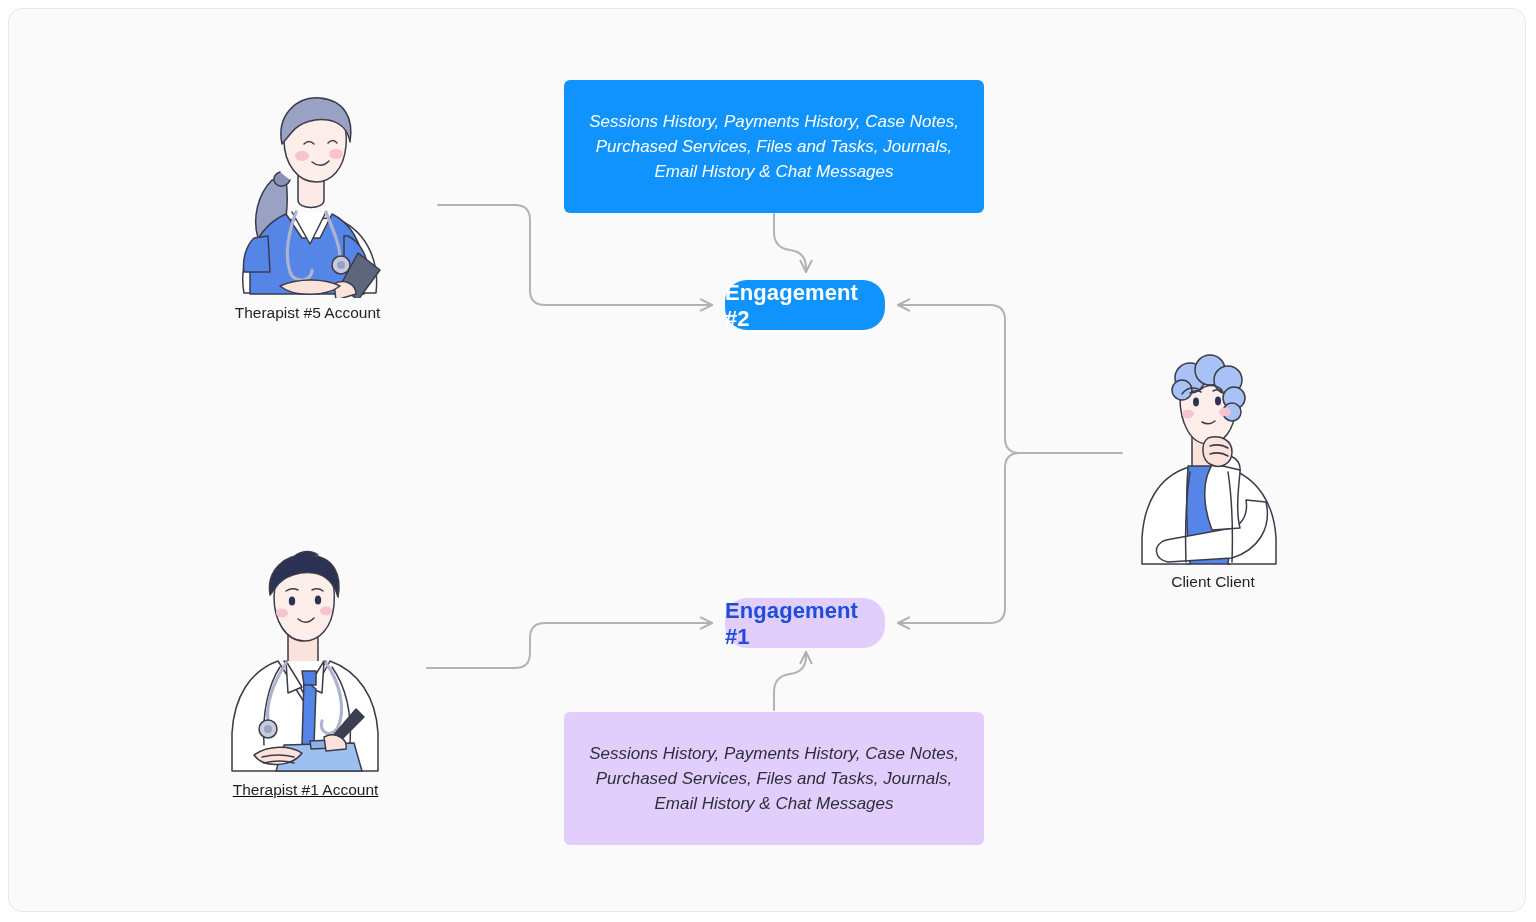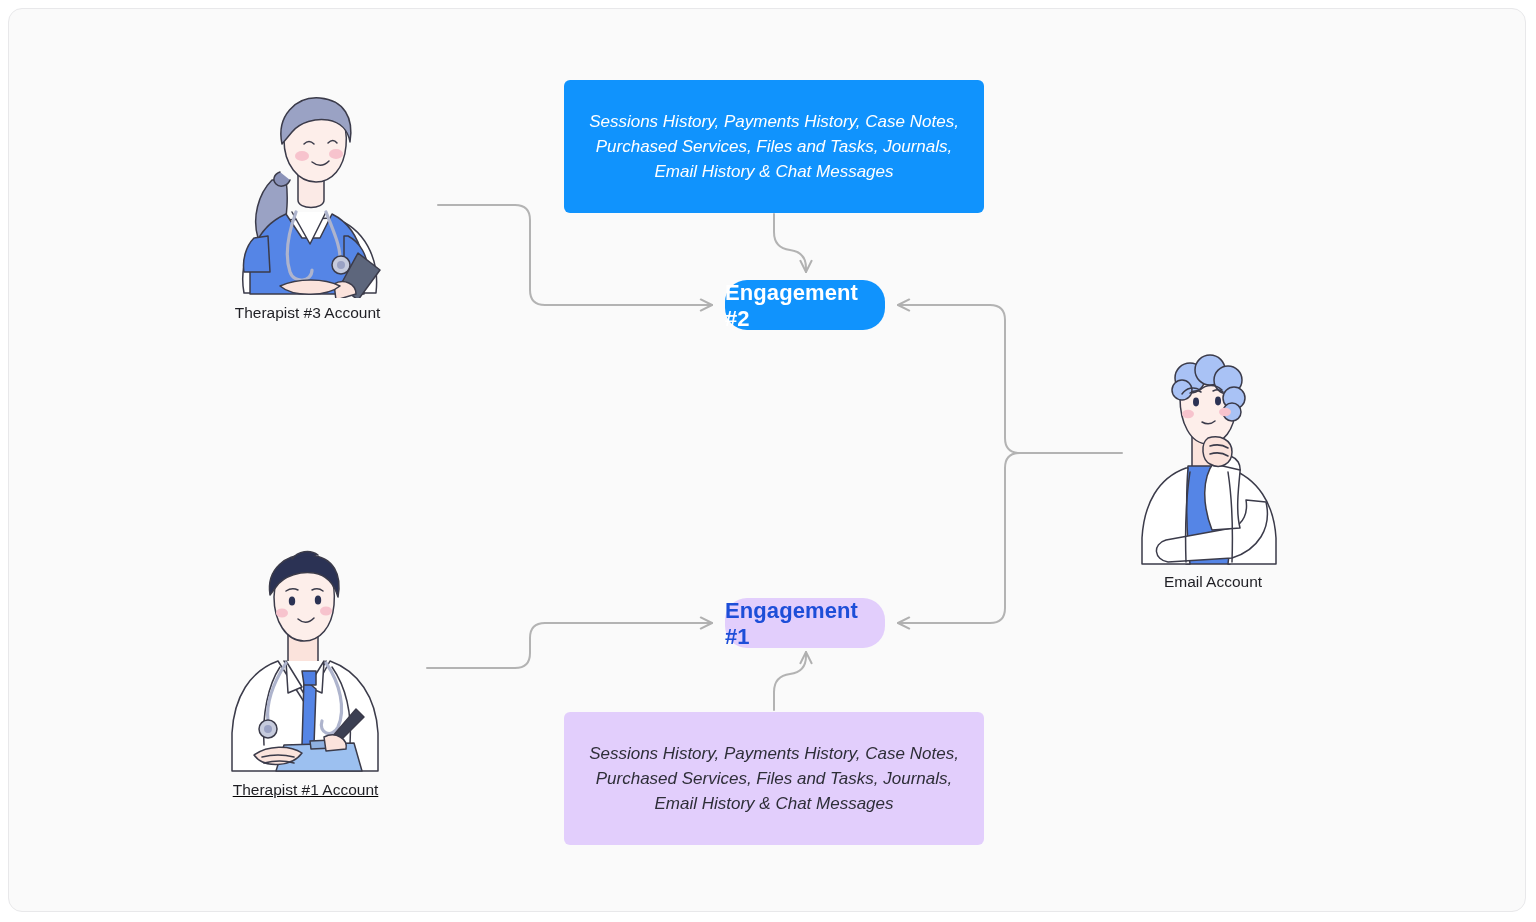--- a/index.html
+++ b/index.html
@@ -187,21 +187,21 @@
         <circle cx="133" cy="177" r="9" fill="#c6cbdd"></circle>
         <circle cx="133" cy="177" r="4" fill="#9aa2c4" stroke="none"></circle>
 
         <path d="M150 165 L172 182 L150 212 L132 198 Z" fill="#5d667c"></path>
 
         <path d="M126 196 C136 190 148 196 148 206 L128 212 Z" fill="#fbe3dc"></path>
 
         <path d="M72 198 C90 190 116 190 132 198 C120 208 86 210 72 198 Z" fill="#fbe3dc"></path>
       </g>
     </svg>
-    <div class="person-label">Therapist #3 Account</div>
+    <div class="person-label">Therapist #5 Account</div>
   </div>
 
   <div class="person" id="person-therapist-1">
     <svg class="art" width="200" height="230" viewBox="0 0 200 230" xmlns="http://www.w3.org/2000/svg">
       <g stroke="#3b3b4a" stroke-width="1.5" stroke-linecap="round" stroke-linejoin="round">
 
         <path d="M82 86 L82 118 L112 118 L112 86 Z" fill="#fbe3dc"></path>
 
         <path d="M68 52 C68 26 86 14 102 16 C124 18 130 38 128 60 C126 82 114 96 98 96 C80 96 68 76 68 52 Z" fill="#fdeeea"></path>
 
@@ -295,16 +295,16 @@
         <path d="M86 112 L112 118" fill="none"></path>
 
         <path d="M80 86 C92 82 104 88 104 100 C104 112 92 118 82 112 C74 108 72 92 80 86 Z" fill="#fbe3dc"></path>
         <path d="M82 94 q10 -3 18 2" fill="none"></path>
         <path d="M82 102 q10 -3 18 2" fill="none"></path>
 
         <path d="M62 120 C58 146 57 180 58 210" fill="none"></path>
         <path d="M100 120 C104 146 105 180 104 210" fill="none"></path>
       </g>
     </svg>
-    <div class="person-label">Email Account</div>
+    <div class="person-label">Client Client</div>
   </div>
 
 </div>
 
 </body></html>

